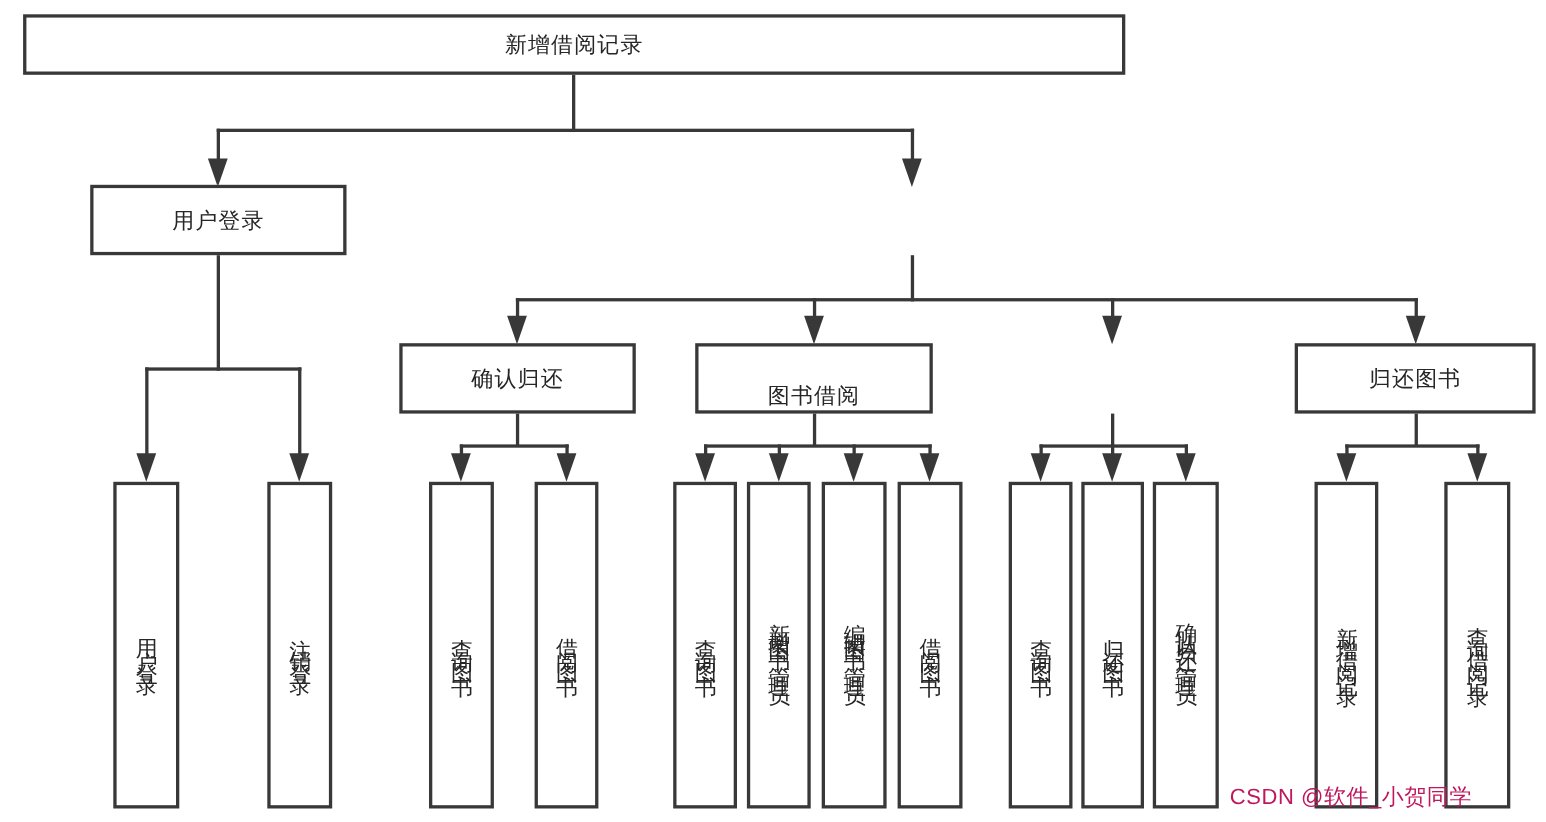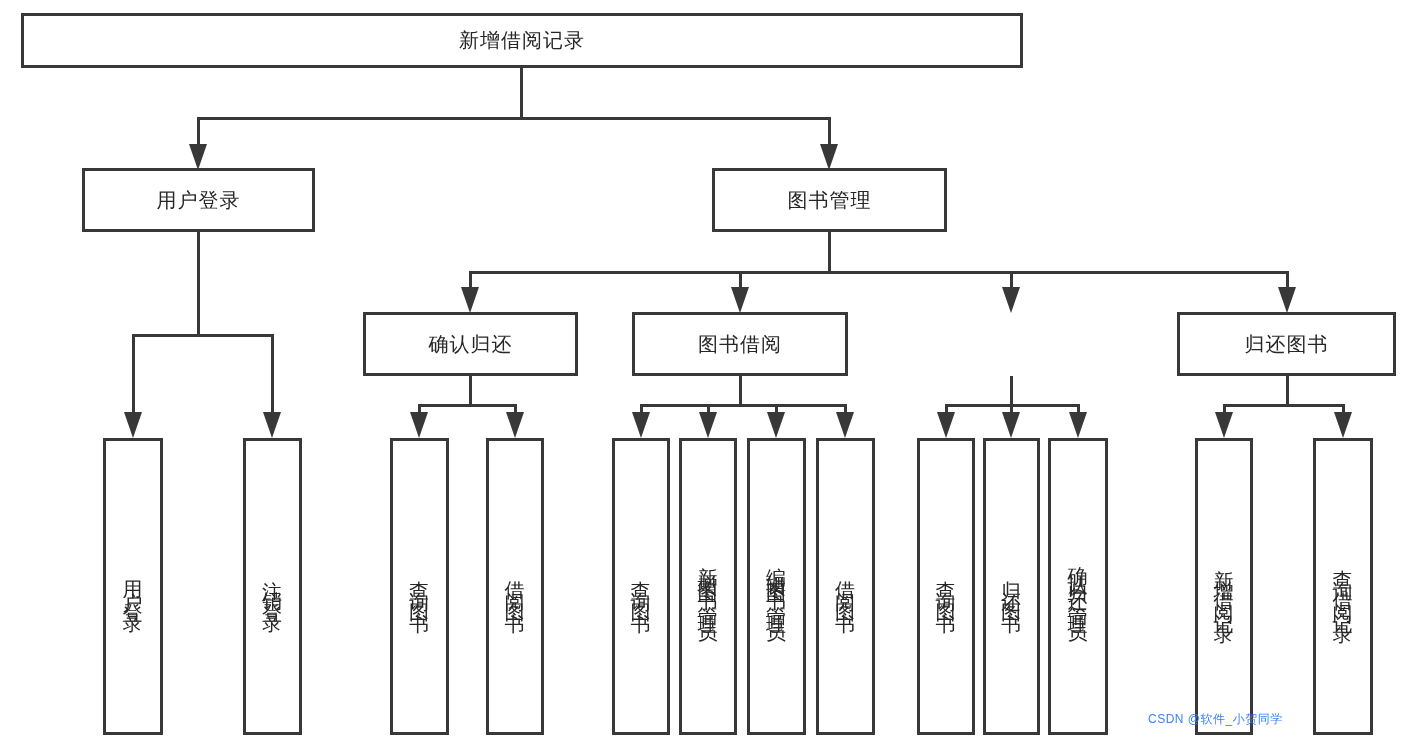--- a/index.html
+++ b/index.html
@@ -23,22 +23,22 @@
   .vline,.hline{position:absolute;background:#383838;}
   .vline{width:3px;}
   .hline{height:3px;}
   .arrow{
     position:absolute;width:0;height:0;
     border-left:9px solid transparent;
     border-right:9px solid transparent;
     border-top:26px solid #383838;
   }
   .watermark{
-    position:absolute;left:1148px;top:711px;
-    color:#3b82f6;font-size:12px;letter-spacing:0.5px;
+    position:absolute;left:1118px;top:711px;
+    color:#be185d;font-size:20px;letter-spacing:0.5px;
     white-space:nowrap;z-index:5;
   }
 </style>
 </head>
 <body>
 
 <div id="canvas">
 
   <div class="box" style="left:21px;top:13px;width:1002px;height:55px;">
     <span>新增借阅记录</span>
@@ -46,23 +46,20 @@
 
   <div class="vline" style="left:520px;top:68px;height:51px;"></div>
   <div class="hline" style="left:197px;top:117px;width:634px;"></div>
   <div class="vline" style="left:197px;top:117px;height:30px;"></div>
   <div class="arrow" style="left:189px;top:144px;"></div>
   <div class="vline" style="left:828px;top:117px;height:30px;"></div>
   <div class="arrow" style="left:820px;top:144px;"></div>
 
   <div class="box" style="left:82px;top:168px;width:233px;height:64px;">
     <span>用户登录</span>
-  </div>
-  <div class="box" style="left:712px;top:168px;width:235px;height:64px;">
-    <span>图书管理</span>
   </div>
 
   <div class="vline" style="left:197px;top:232px;height:105px;"></div>
   <div class="hline" style="left:132px;top:334px;width:142px;"></div>
   <div class="vline" style="left:132px;top:334px;height:80px;"></div>
   <div class="arrow" style="left:124px;top:412px;"></div>
   <div class="vline" style="left:271px;top:334px;height:80px;"></div>
   <div class="arrow" style="left:263px;top:412px;"></div>
 
   <div class="vline" style="left:828px;top:232px;height:42px;"></div>
@@ -72,21 +69,21 @@
   <div class="vline" style="left:739px;top:271px;height:20px;"></div>
   <div class="arrow" style="left:731px;top:287px;"></div>
   <div class="vline" style="left:1010px;top:271px;height:20px;"></div>
   <div class="arrow" style="left:1002px;top:287px;"></div>
   <div class="vline" style="left:1286px;top:271px;height:20px;"></div>
   <div class="arrow" style="left:1278px;top:287px;"></div>
 
   <div class="box" style="left:363px;top:312px;width:215px;height:64px;">
     <span>确认归还</span>
   </div>
-  <div class="box" style="left:632px;top:312px;width:216px;height:64px;">
+  <div class="box" style="left:632px;top:312px;width:216px;height:64px;align-items:flex-end;">
     <span>图书借阅</span>
   </div>
   <div class="box" style="left:1177px;top:312px;width:219px;height:64px;">
     <span>归还图书</span>
   </div>
 
   <div class="vline" style="left:469px;top:376px;height:30px;"></div>
   <div class="hline" style="left:418px;top:404px;width:99px;"></div>
   <div class="vline" style="left:418px;top:404px;height:12px;"></div>
   <div class="arrow" style="left:410px;top:412px;"></div>

